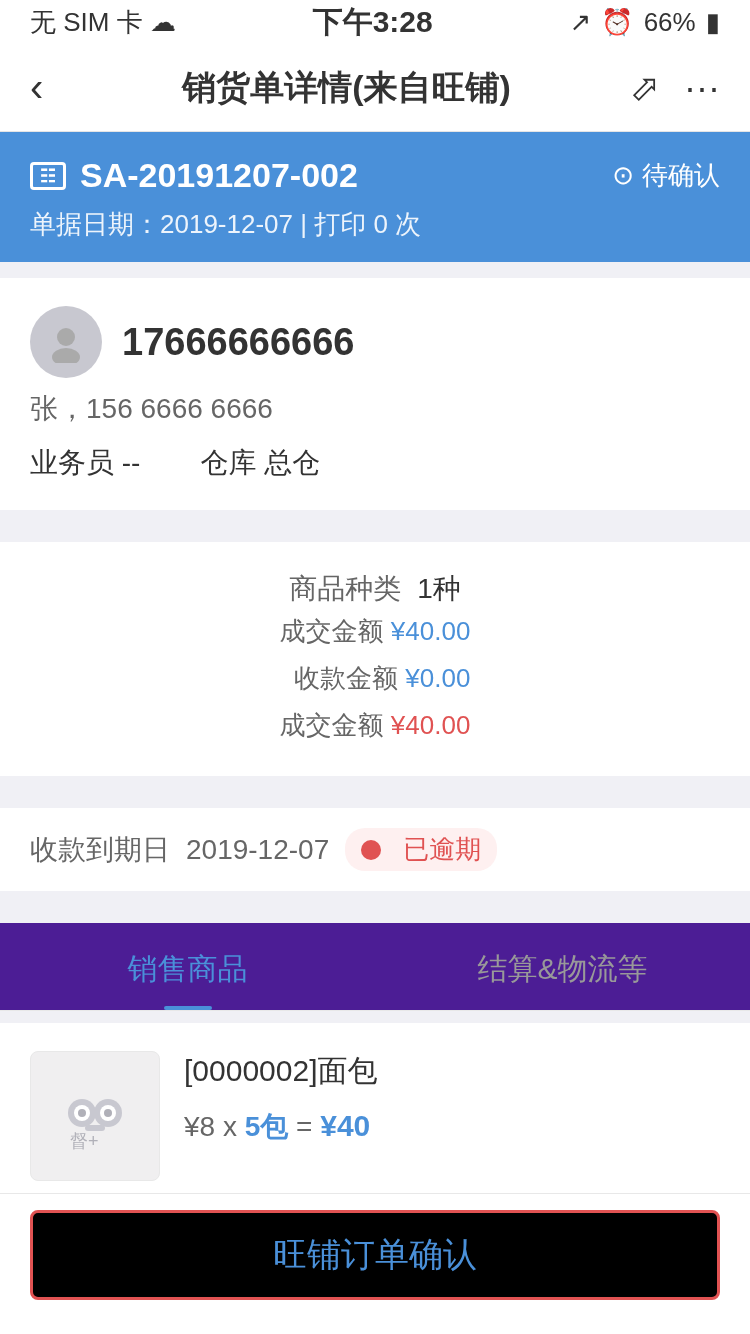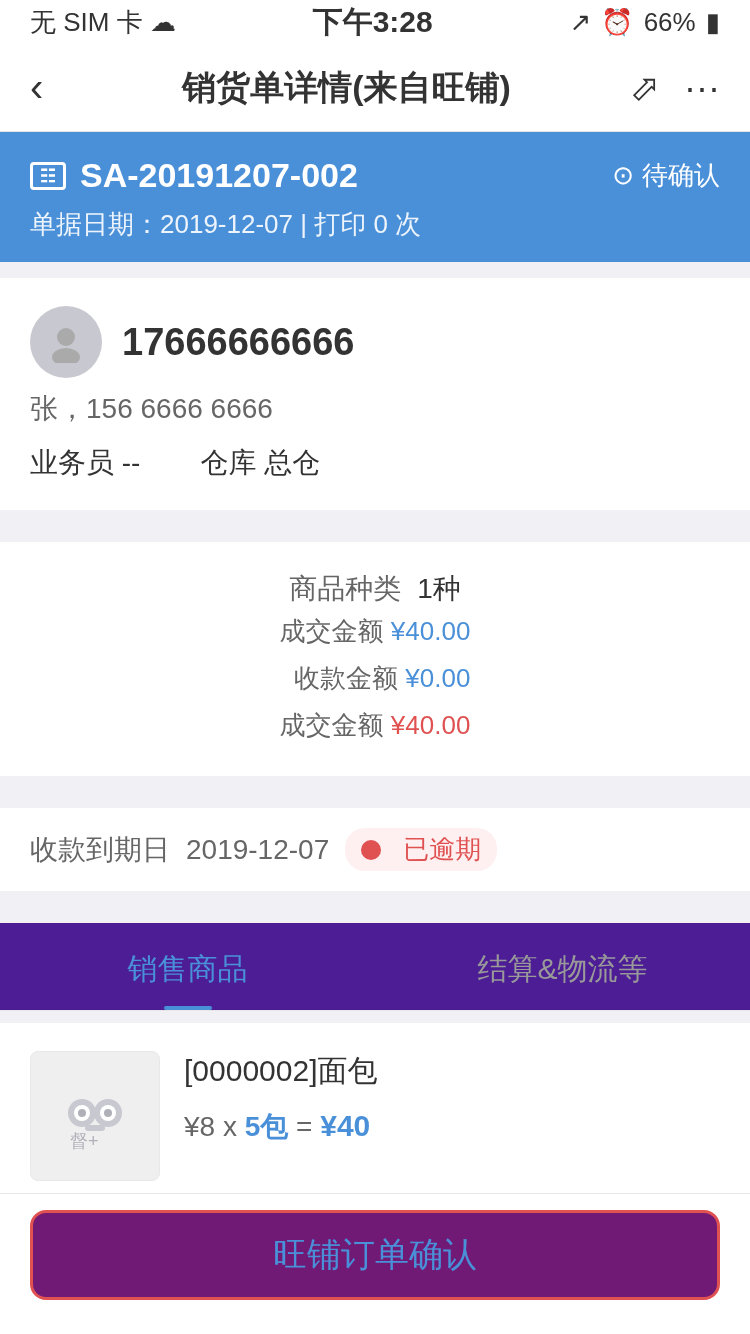--- a/index.html
+++ b/index.html
@@ -287,22 +287,22 @@
       left: 0;
       width: 750px;
       background: #fff;
       padding: 16px 30px 34px;
       border-top: 1px solid #e8e8e8;
     }
     .confirm-btn {
       width: 100%;
       height: 90px;
       border: 3px solid #e05252;
-      border-radius: 16px;
-      background: #701a75;
+      border-radius: 8px;
+      background: #000000;
       color: #4a90d9;
       font-size: 34px;
       font-weight: 500;
       cursor: pointer;
       display: flex;
       align-items: center;
       justify-content: center;
     }
 
     

